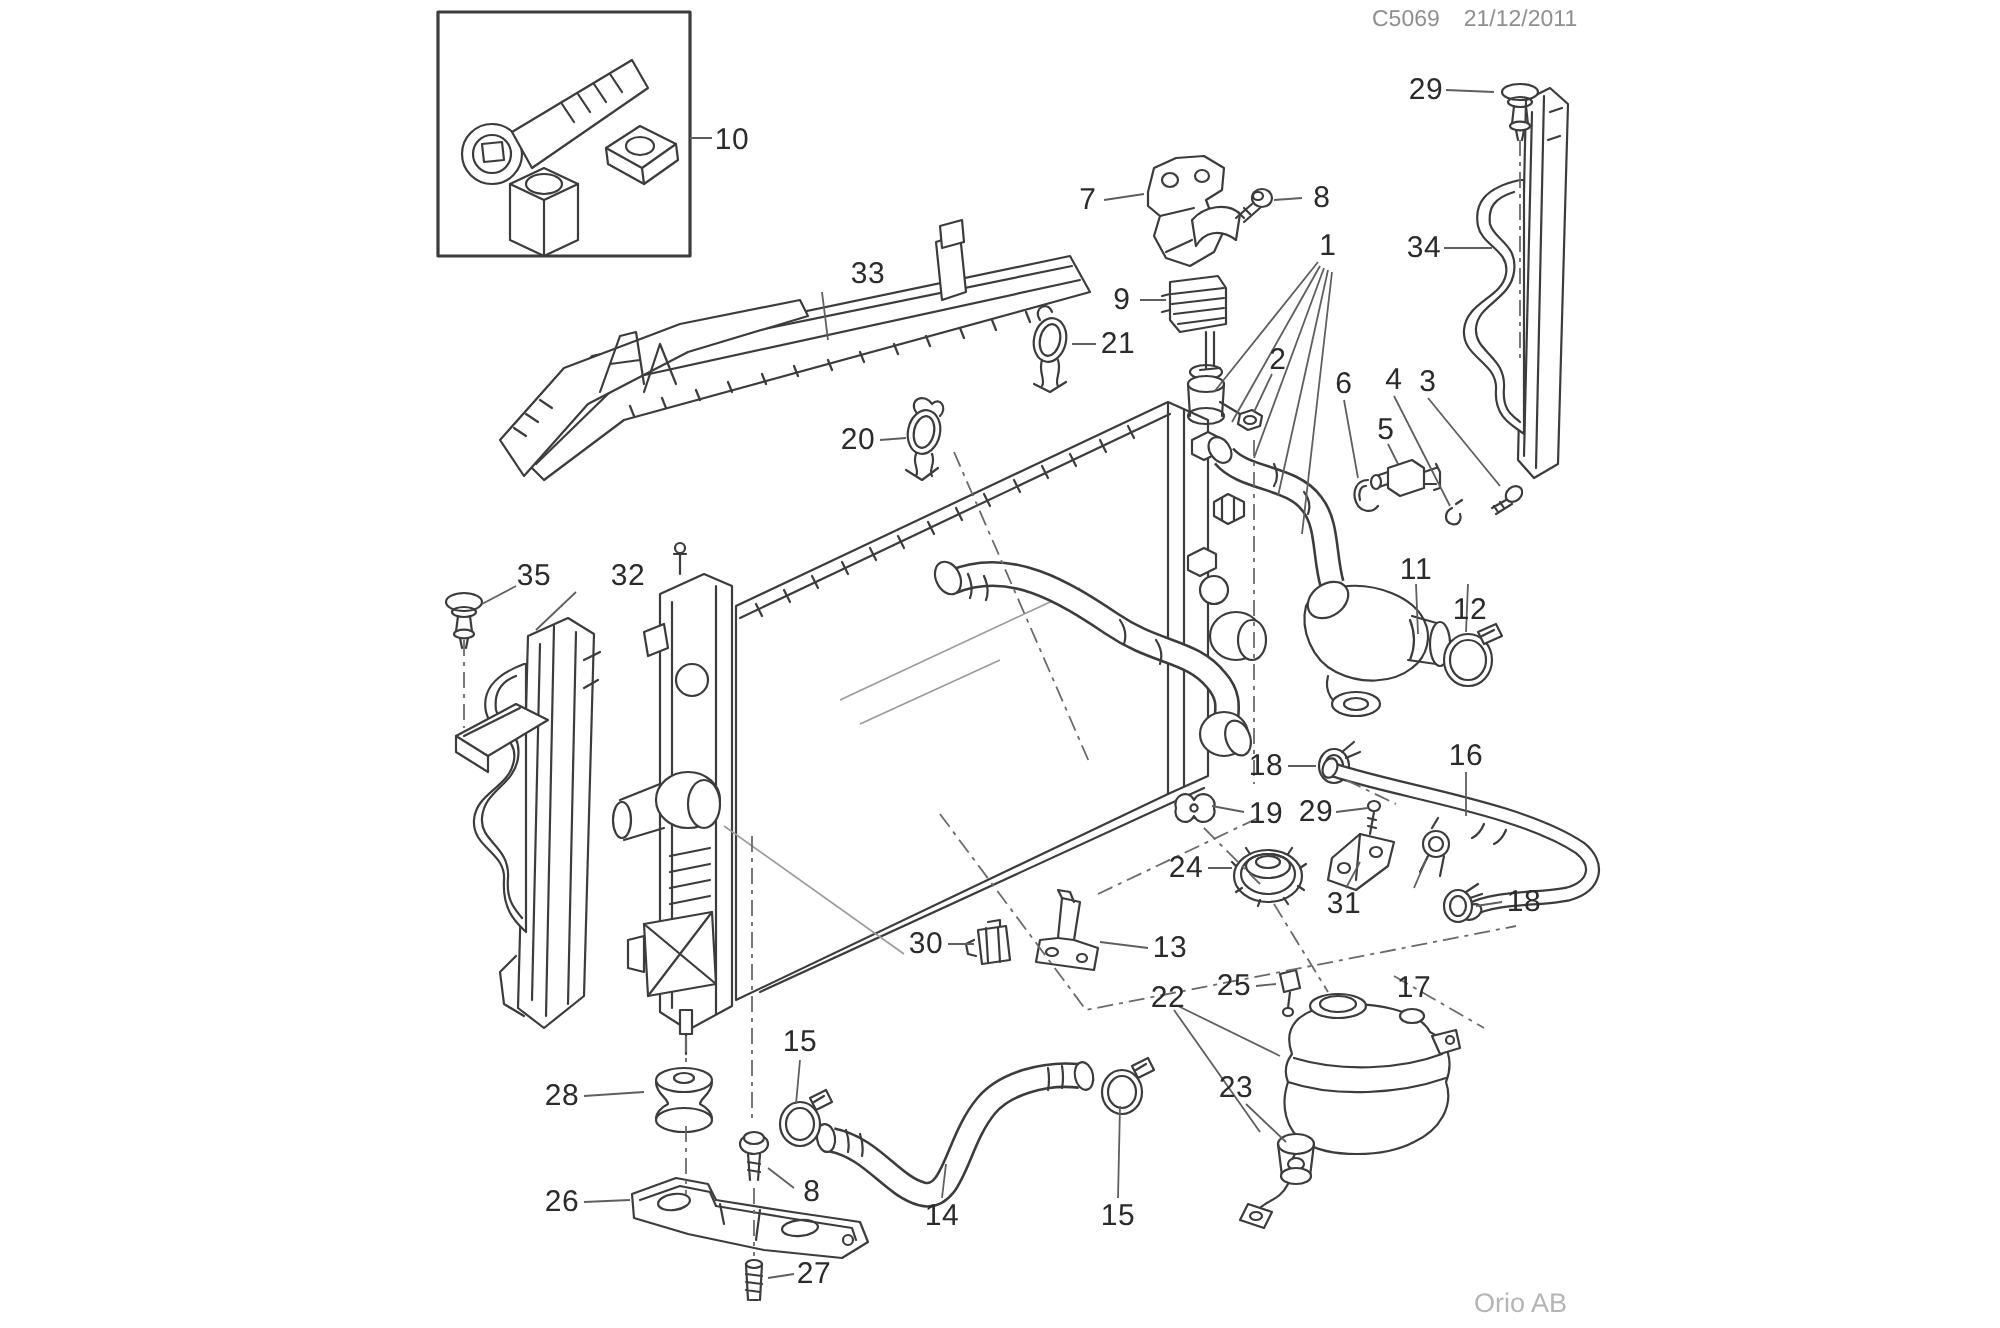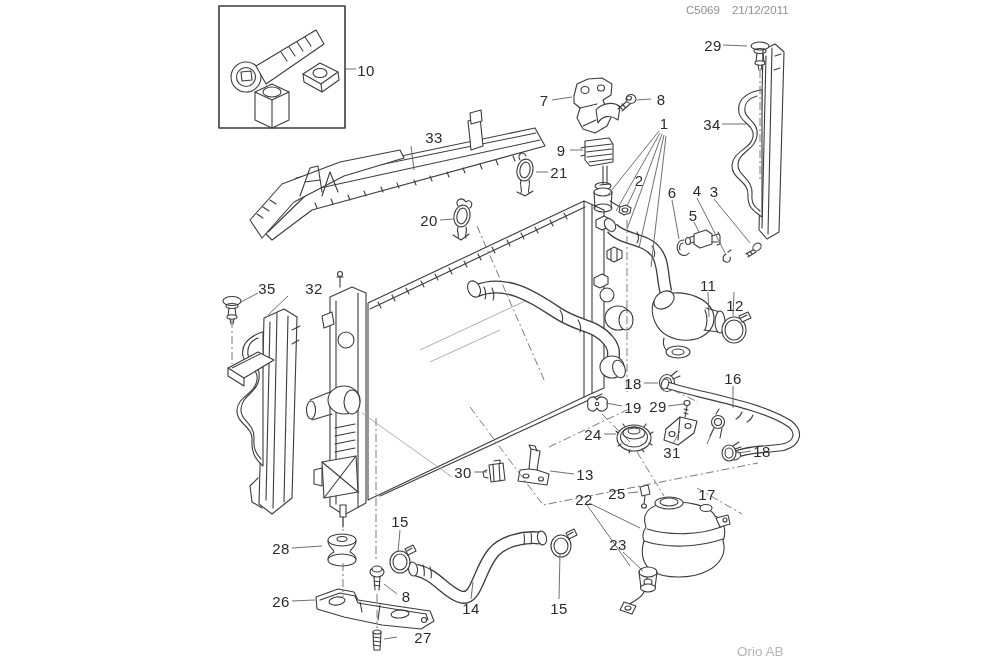--- a/index.html
+++ b/index.html
@@ -393,18 +393,18 @@
   <div class="callout" style="left: 762px; top: 451px;">18</div>
   <div class="callout" style="left: 463px; top: 472px;">30</div>
   <div class="callout" style="left: 585px; top: 474px;">13</div>
   <div class="callout" style="left: 584px; top: 499px;">22</div>
   <div class="callout" style="left: 617px; top: 493px;">25</div>
   <div class="callout" style="left: 618px; top: 544px;">23</div>
   <div class="callout" style="left: 400px; top: 521px;">15</div>
   <div class="callout" style="left: 406px; top: 596px;">8</div>
   <div class="callout" style="left: 281px; top: 548px;">28</div>
   <div class="callout" style="left: 281px; top: 601px;">26</div>
-  <div class="callout" style="left: 423px; top: 637px;">27</div>
+  <div class="callout" style="left: 407px; top: 637px;">27</div>
   <div class="callout" style="left: 471px; top: 608px;">14</div>
   <div class="callout" style="left: 559px; top: 608px;">15</div>
 
   <div class="brand-mark">Orio AB</div>
 </div>
 
 </body></html>

